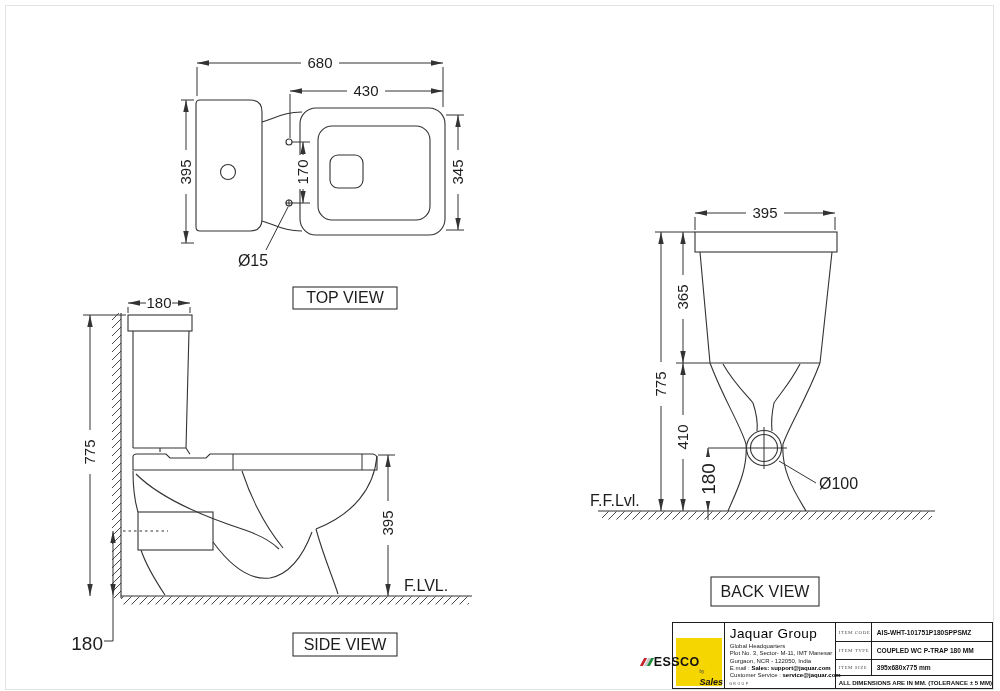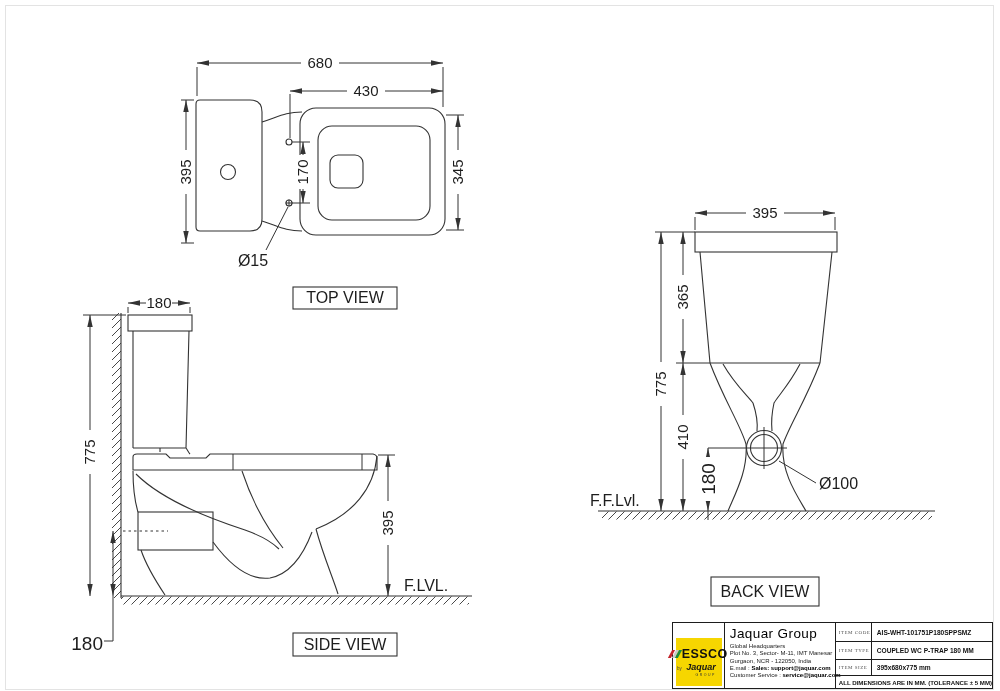--- a/index.html
+++ b/index.html
@@ -10,21 +10,21 @@
   .thin{stroke:#333;stroke-width:1;fill:none;}
   .dim{stroke:#333;stroke-width:1;fill:none;marker-start:url(#arr);marker-end:url(#arr);}
   .bg{fill:#fff;stroke:none;}
   text{fill:#1d1d1d;font-family:"Liberation Sans",sans-serif;}
   .dt{font-size:15px;}
   .dtb{font-size:19px;}
   .vl{font-size:16px;}
   
   .tb{position:absolute;left:672px;top:622px;width:321px;height:67px;border:1.5px solid #1d1d1d;background:#fff;display:flex;box-sizing:border-box;}
   .tb-logo-cell{width:63px;border-right:1px solid #1d1d1d;position:relative;box-sizing:border-box;}
-  .logo-yellow{position:absolute;left:3px;right:2px;top:15px;bottom:2px;background:#f6d600;display:flex;flex-direction:column;justify-content:center;align-items:center;}
+  .logo-yellow{position:absolute;left:3px;right:2px;top:15px;bottom:2px;background:#f6d600;display:flex;flex-direction:row;justify-content:center;align-items:center;}
   .logo-row{display:flex;align-items:center;}
   .stripes{display:flex;margin-right:1px;}
   .stripes i{display:block;width:2.5px;height:8px;transform:skewX(-28deg);margin-right:1px;}
   .s1{background:#c4242b;}.s2{background:#c9c9c9;}.s3{background:#1d8a3c;}
   .logo-text{font-weight:700;font-size:12.5px;letter-spacing:.4px;color:#111;}
   .logo-by{margin-top:0;align-self:flex-end;margin-right:6px;line-height:8px;}
   .by{font-size:4.5px;color:#444;}
   .jq{font-style:italic;font-weight:700;font-size:9px;color:#151515;}
   .logo-group{align-self:flex-end;margin-right:6px;font-size:3.5px;letter-spacing:1.5px;color:#333;line-height:4px;}
   .tb-mid{width:111px;border-right:1px solid #1d1d1d;box-sizing:border-box;padding:3px 8px 0 5px;}
@@ -183,21 +183,21 @@
       <div class="logo-row">
         <span class="stripes">
             <i class="s1"></i>
             <i class="s2"></i>
             <i class="s3"></i>
           </span>
         <span class="logo-text">ESSCO</span>
       </div>
       <div class="logo-by">
         <span class="by">by</span>
-        <span class="jq">Jaquar</span>
+        <span class="jq">Sales</span>
       </div>
       <div class="logo-group">GROUP</div>
     </div>
   </div>
   <div class="tb-mid">
     <div class="tb-company">Jaquar Group</div>
     <div class="tb-addr">Global Headquarters</div>
     <div class="tb-addr">Plot No. 3, Sector- M-11, IMT Manesar</div>
     <div class="tb-addr">Gurgaon, NCR - 122050, India</div>
     <div class="tb-addr"><span>E.mail : </span><b>Sales: support@jaquar.com</b></div>

